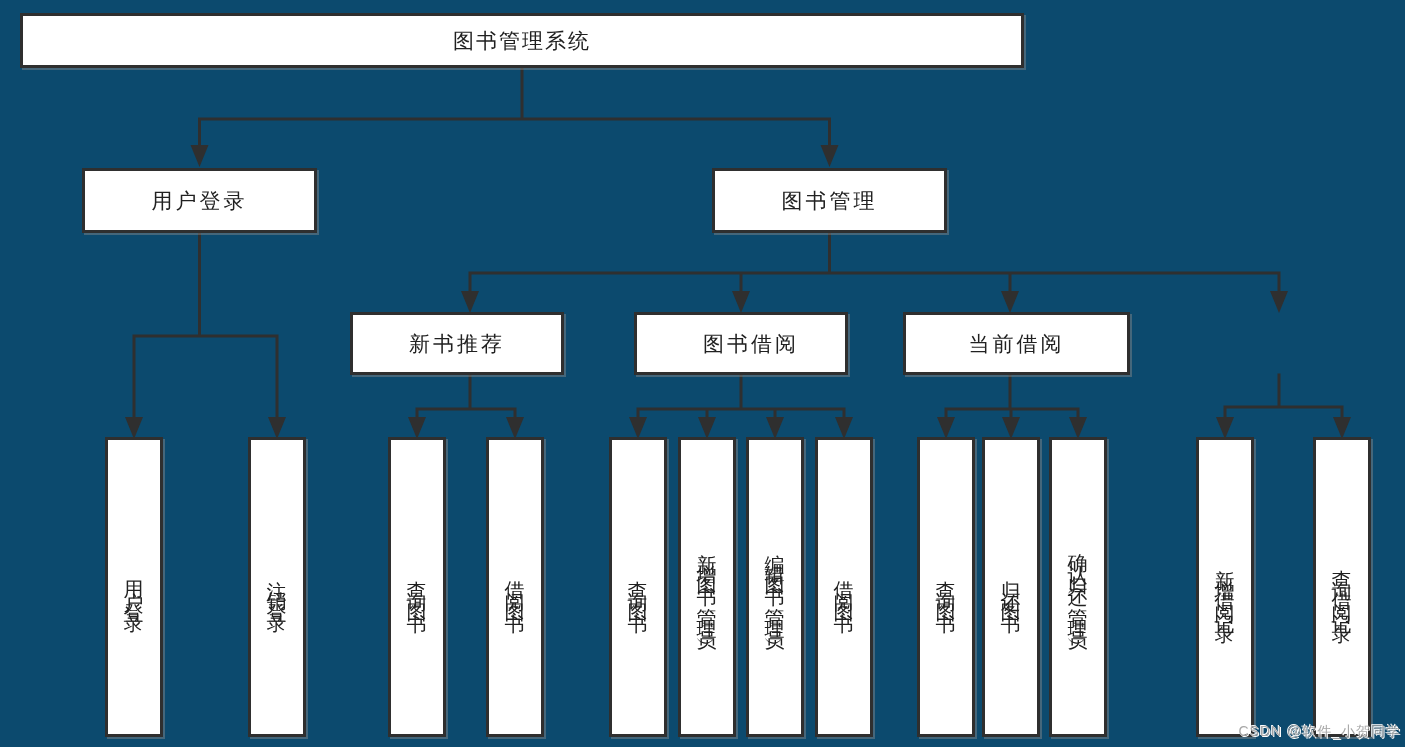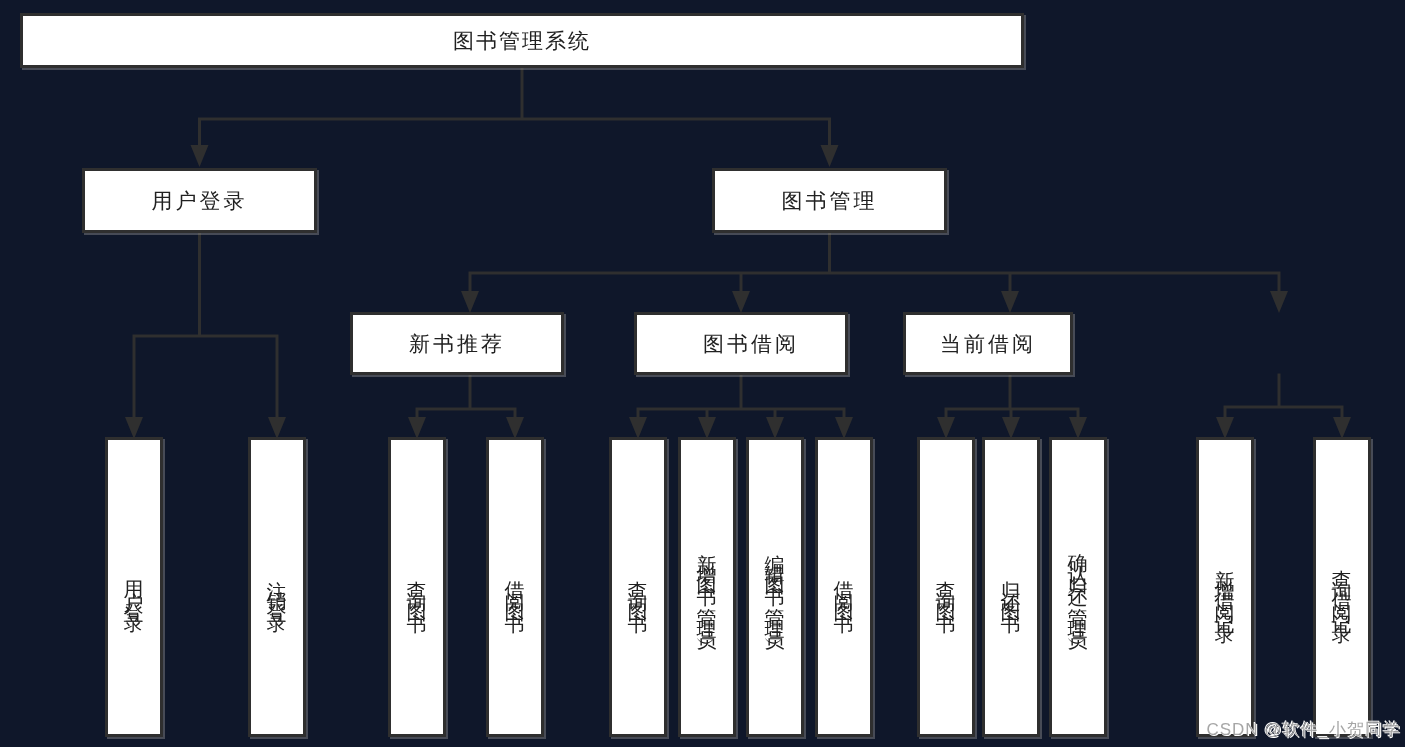--- a/index.html
+++ b/index.html
@@ -1,20 +1,20 @@
 <!DOCTYPE html>
 <html><head>
 <meta charset="utf-8">
 <style>
   html, body { margin: 0; padding: 0; background: #ffffff; }
   .stage {
     position: relative;
     width: 1405px;
     height: 747px;
-    background: #0f172a;
+    background: #0c4a6e;
     font-family: "Liberation Sans", "DejaVu Sans", sans-serif;
     color: #212121;
     overflow: hidden;
   }
   .connectors {
     position: absolute;
     left: 0; top: 0;
     width: 1405px; height: 747px;
     pointer-events: none;
   }
@@ -41,21 +41,21 @@
     writing-mode: vertical-rl;
     text-orientation: mixed;
     font-size: 20px;
     letter-spacing: 11px;
     line-height: 1;
   }
   .watermark {
     position: absolute;
     right: 4px;
     bottom: 6px;
-    font-size: 17px;
+    font-size: 14px;
     letter-spacing: 1px;
     color: #a6a6a6;
     text-shadow: 1px 1px 0 #ffffff, -1px -1px 0 #ffffff;
     white-space: nowrap;
     text-align: right;
   }
 </style>
 </head>
 <body>
 
@@ -101,21 +101,21 @@
     </g>
   </svg>
 
   <div class="node root" style="left:20px; top:13px; width:1004px; height:55px;">图书管理系统</div>
 
   <div class="node" style="left:82px; top:168px; width:235px; height:65px;">用户登录</div>
   <div class="node" style="left:712px; top:168px; width:235px; height:65px;">图书管理</div>
 
   <div class="node" style="left:350px; top:312px; width:214px; height:63px;">新书推荐</div>
   <div class="node" style="left:634px; top:312px; width:214px; height:63px;padding-left:20px;">图书借阅</div>
-  <div class="node" style="left:903px; top:312px; width:170px; height:63px;">当前借阅</div>
+  <div class="node" style="left:903px; top:312px; width:227px; height:63px;">当前借阅</div>
 
   <div class="leaf" style="left:105px;">用户登录</div>
   <div class="leaf" style="left:248px;">注销登录</div>
 
   <div class="leaf" style="left:388px;">查询图书</div>
   <div class="leaf" style="left:486px;">借阅图书</div>
 
   <div class="leaf" style="left:609px;">查询图书</div>
   <div class="leaf" style="left:678px;">新增图书（管理员）</div>
   <div class="leaf" style="left:746px;">编辑图书（管理员）</div>

